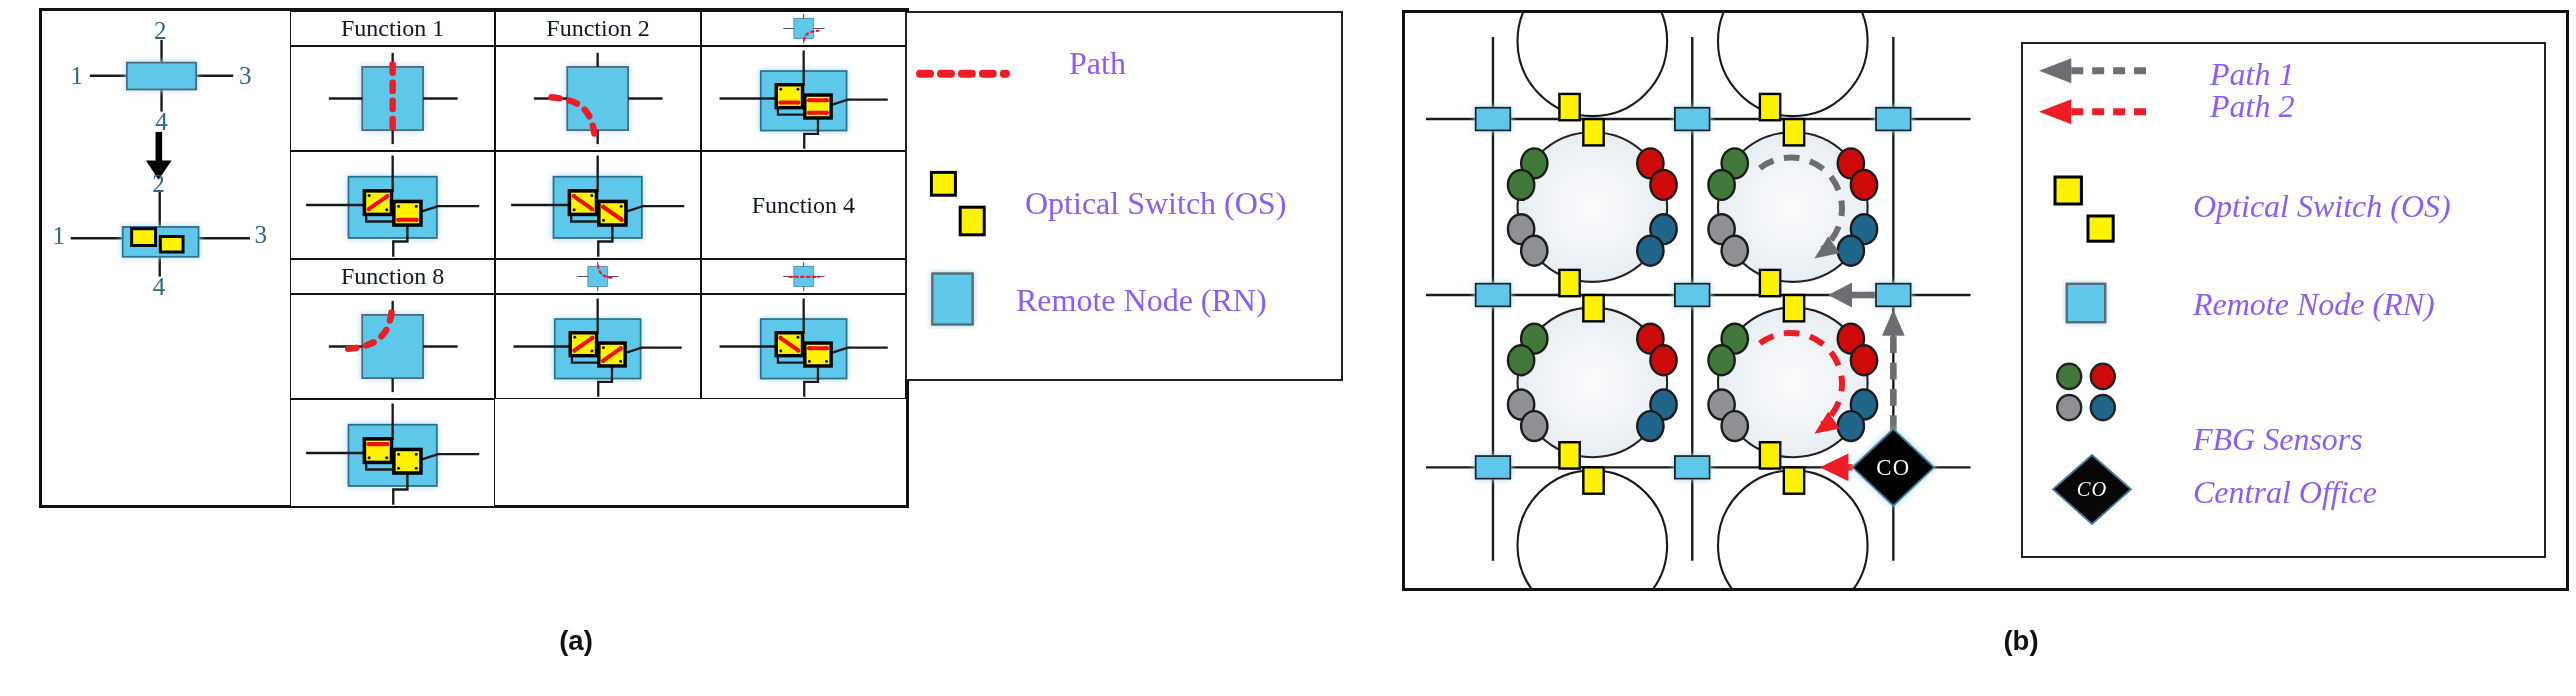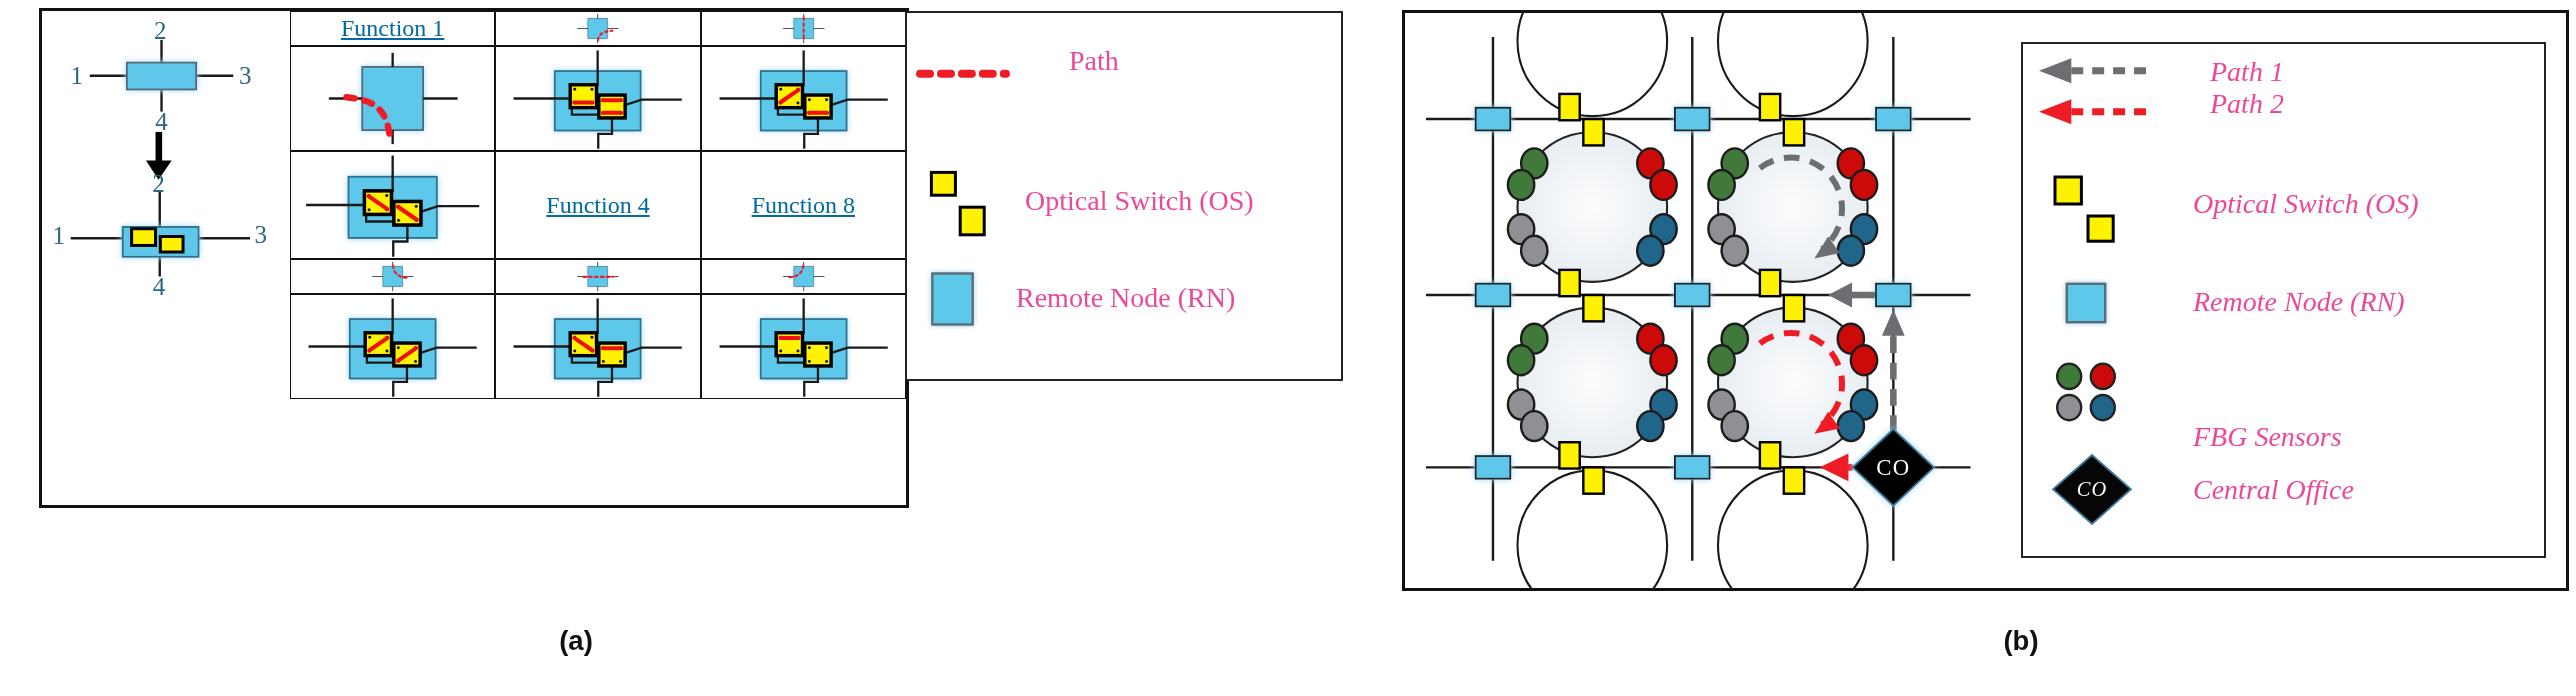--- a/index.html
+++ b/index.html
@@ -1,29 +1,29 @@
 <!DOCTYPE html>
 <html style="font-size:9.6px"><head>
 <meta charset="utf-8">
 <style>
   html,body{margin:0;padding:0;background:#ffffff;}
   #canvas{position:relative;width:2576px;height:697px;background:#ffffff;overflow:hidden;
           font-family:"Liberation Serif","DejaVu Serif",serif;}
   .abs{position:absolute;}
   .box{position:absolute;background:#ffffff;border:3px solid #111;box-sizing:border-box;}
   .legend-box{position:absolute;background:#ffffff;border:2.4px solid #222;box-sizing:border-box;z-index:5;}
-  .legend-label{position:absolute;font-size:28px;color:#ec4899;white-space:nowrap;text-align:center;}
+  .legend-label{position:absolute;font-size:32px;color:#8b5cf6;white-space:nowrap;text-align:center;}
   .caption{position:absolute;font-family:"Liberation Sans","DejaVu Sans",sans-serif;
            font-weight:bold;font-size:27.5px;color:#111;}
   #fn-grid{position:absolute;left:248px;top:0;width:616px;height:494px;
            display:grid;grid-template-columns:repeat(3,1fr);
            grid-template-rows:35px 105px 108px 35px 105px 108px;}
   .fn-cell{border:1.2px solid #111;box-sizing:border-box;overflow:hidden;background:#fff;}
   .fn-header{display:flex;align-items:center;justify-content:center;
-             font-size:24px;color:#0369a1;text-decoration:underline;}
+             font-size:24px;color:#0f172a;}
   .fn-cell svg{display:block;width:100%;height:100%;}
   svg text{font-family:"Liberation Serif","DejaVu Serif",serif;}
 </style>
 </head>
 <body>
 
 <div id="canvas">
 
   <div class="box" id="fig-a-box" style="left:39px;top:8.4px;width:870px;height:500px;">
     <svg id="leftPanelSvg" class="abs" style="left:0;top:0;" width="248" height="494" viewBox="0 0 415 826">
@@ -50,20 +50,21 @@
         <rect x="135" y="361" width="127" height="50" fill="#5ec8ea" stroke="#2b708c" stroke-width="3" filter="url(#gA)"></rect>
         <rect x="150" y="364" width="40" height="28" fill="#fff200" stroke="#000" stroke-width="5"></rect>
         <rect x="198" y="377" width="38" height="26" fill="#fff200" stroke="#000" stroke-width="5"></rect>
         <text x="28" y="376" text-anchor="middle" dominant-baseline="central" font-size="42" fill="#2d6884">1</text>
         <text x="195" y="288" text-anchor="middle" dominant-baseline="central" font-size="42" fill="#2d6884">2</text>
         <text x="366" y="374" text-anchor="middle" dominant-baseline="central" font-size="42" fill="#2d6884">3</text>
         <text x="196" y="460" text-anchor="middle" dominant-baseline="central" font-size="42" fill="#2d6884">4</text>
       </svg>
     <div id="fn-grid">
         <div class="fn-cell fn-header">Function 1</div>
+        <div class="fn-cell fn-header">Function 2</div>
         <div class="fn-cell">
           <svg viewBox="0 0 342 176">
             <rect x="119" y="34" width="104" height="108" fill="#5ec8ea" stroke="#567" stroke-width="3" style="filter:drop-shadow(0 0 5px #a6d9f2)"></rect>
             <line x1="171" y1="10" x2="171" y2="34" stroke="#1a1a1a" stroke-width="4"></line>
             <line x1="171" y1="142" x2="171" y2="166" stroke="#1a1a1a" stroke-width="4"></line>
             <line x1="62" y1="88" x2="119" y2="88" stroke="#1a1a1a" stroke-width="4"></line>
             <line x1="223" y1="88" x2="282" y2="88" stroke="#1a1a1a" stroke-width="4"></line>
             <path d="M 173,150 C 176,122 192,104 250,100" fill="none" stroke="#ee1c25" stroke-width="11" stroke-dasharray="14 17" stroke-linecap="round"></path>
           </svg>
         </div>

